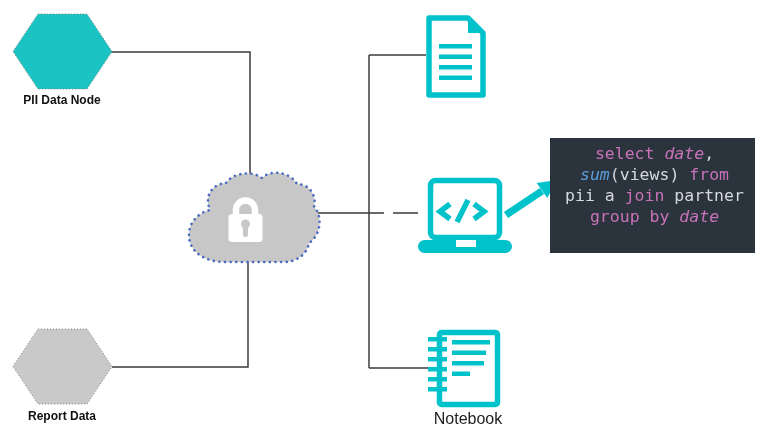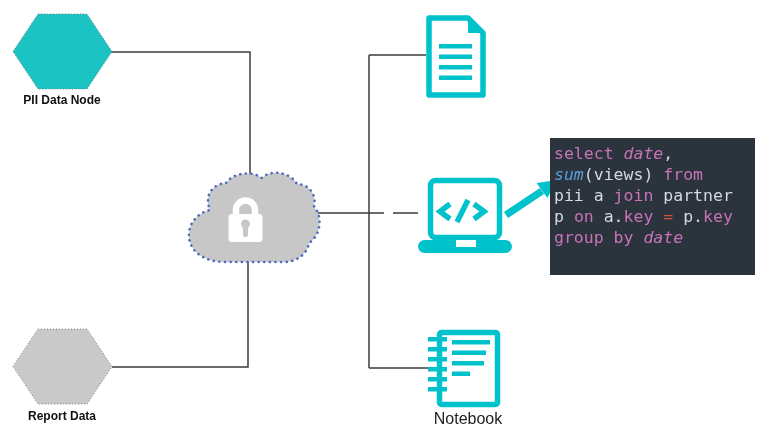--- a/index.html
+++ b/index.html
@@ -1,23 +1,23 @@
 <!DOCTYPE html>
 <html><head>
 <meta charset="utf-8">
 <style>
   html,body{margin:0;padding:0;background:#fff;}
   .stage{position:relative;width:782px;height:443px;background:#ffffff;overflow:hidden;
          font-family:"Liberation Sans", sans-serif;}
   svg.layer{position:absolute;left:0;top:0;width:782px;height:443px;}
   .node-label{position:absolute;text-align:center;color:#111;font-size:12px;font-weight:bold;}
   .node-label.regular{font-weight:normal;color:#222;font-size:16px;}
-  .codebox{position:absolute;left:550px;top:138px;width:205px;height:137px;
+  .codebox{position:absolute;left:550px;top:138px;width:205px;height:115px;
            background:#2b333d;box-sizing:border-box;padding:5px 0 0 4px;
-           font-family:"DejaVu Sans Mono", monospace;font-size:16.5px;line-height:21px;}
+           font-family:"DejaVu Sans Mono", monospace;font-size:16.5px;line-height:21px;text-align:center;}
   .cl{white-space:pre;}
   .cl span{white-space:pre;}
   .kw{color:#c873b8;}
   .fn{color:#5b9dd9;}
   .pl{color:#d5dae0;}
   .op{color:#d1563a;}
   .it{font-style:italic;}
 </style>
 </head>
 <body>
@@ -102,17 +102,16 @@
   </svg>
 
   <div class="node-label" style="left:2px;top:93px;width:120px;">PII Data Node</div>
   <div class="node-label" style="left:2px;top:409px;width:120px;">Report Data</div>
   <div class="node-label regular" style="left:408px;top:410px;width:120px;">Notebook</div>
 
   <div class="codebox">
     <div class="cl"><span class="kw">select </span><span class="kw it">date</span><span class="pl">,</span></div>
     <div class="cl"><span class="fn it">sum</span><span class="pl">(views) </span><span class="kw">from</span></div>
     <div class="cl"><span class="pl">pii a </span><span class="kw">join</span><span class="pl"> partner</span></div>
-    <div class="cl"><span class="pl">p </span><span class="kw">on</span><span class="pl"> a.</span><span class="kw">key</span><span class="pl"> </span><span class="op">=</span><span class="pl"> p.</span><span class="kw">key</span></div>
     <div class="cl"><span class="kw">group by </span><span class="kw it">date</span></div>
   </div>
 
 </div>
 
 </body></html>

